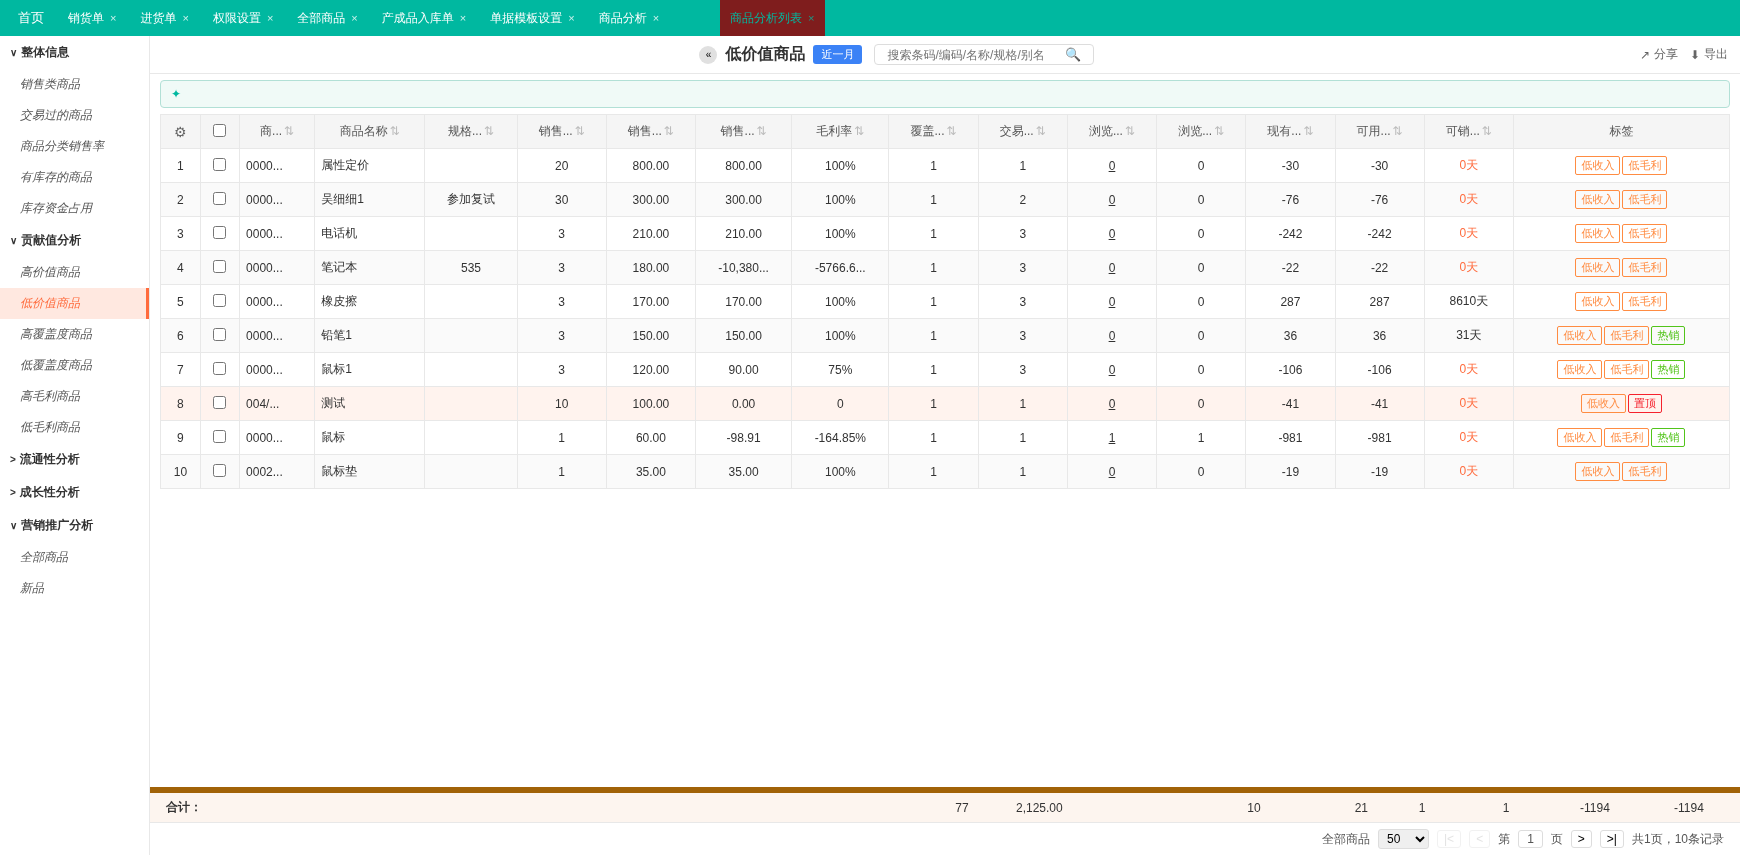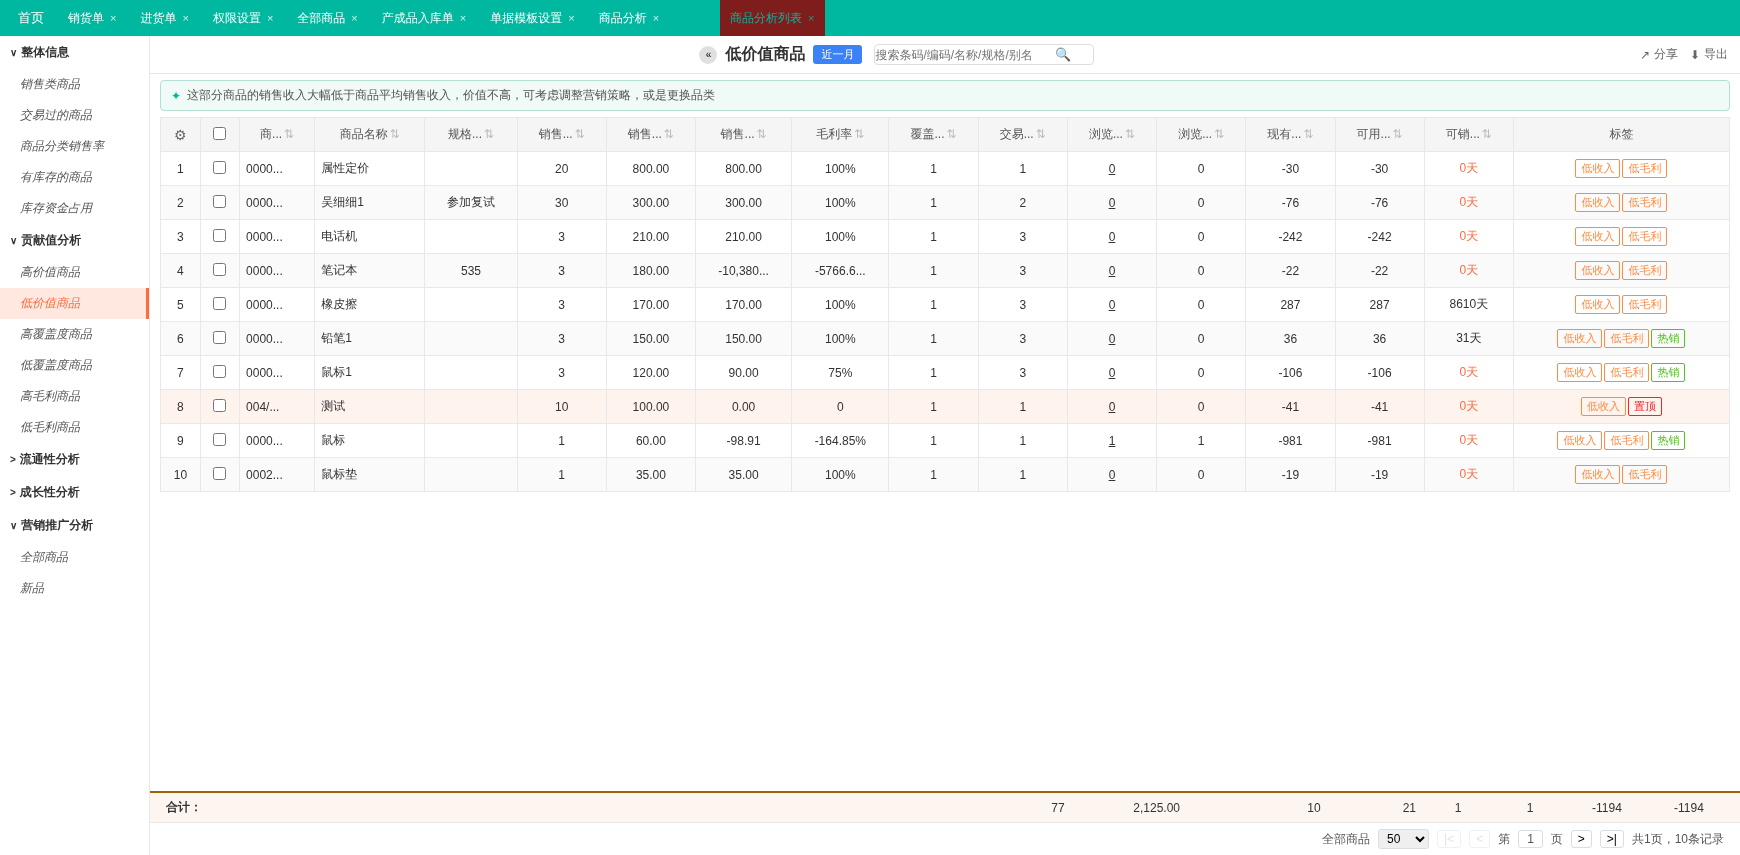--- a/index.html
+++ b/index.html
@@ -105,21 +105,21 @@
       border-radius: 3px;
       padding: 2px 8px;
       font-size: 11px;
       cursor: pointer;
     }
     .search-box {
       display: flex;
       align-items: center;
       border: 1px solid #ddd;
       border-radius: 4px;
-      padding: 2px 0;
+      padding: 2px 12px;
       width: 220px;
       margin-left: 4px;
     }
     .search-box input {
       border: none;
       outline: none;
       font-size: 12px;
       width: 180px;
       color: #999;
     }
@@ -215,26 +215,26 @@
       border-radius: 2px;
       font-size: 11px;
       margin: 1px 1px;
     }
     .tag-orange-outline { border: 1px solid #ff8c42; color: #ff8c42; }
     .tag-green-outline { border: 1px solid #52c41a; color: #52c41a; }
     .tag-red-outline { border: 1px solid #f5222d; color: #f5222d; }
 
     
     .table-footer {
-      border-top: 2px solid #a16207;
+      border-top: 6px solid #a16207;
       padding: 6px 16px;
       background: #fdf5ef;
       display: flex;
       align-items: center;
-      gap: 12px;
+      gap: 24px;
       font-size: 12px;
       color: #333;
     }
     .footer-label { font-weight: bold; margin-right: 8px; }
 
     .pagination-bar {
       border-top: 1px solid #e8e8e8;
       padding: 6px 16px;
       background: #fff;
       display: flex;
@@ -372,21 +372,20 @@
         </button>
         <button class="action-btn">
           <span>⬇</span>
           <span>导出</span>
         </button>
       </div>
     </div>
 
     <div class="notice-bar">
       <span class="notice-icon">✦</span>
-      <span>这部分商品的销售收入大幅低于商品平均销售收入，价值不高，可考虑调整营销策略，或是更换品类</span>
     </div>
 
     <div class="table-wrapper">
       <table>
         <thead>
           <tr>
             <th><span class="settings-icon">⚙</span></th>
             <th><input type="checkbox" style=""></th>
             <th><span>商...</span><span class="sort-icon">⇅</span></th>
             <th><span>商品名称</span><span class="sort-icon">⇅</span></th>
@@ -597,21 +596,21 @@
       <td><span class="tag tag-orange-outline">低收入</span><span class="tag tag-orange-outline">低毛利</span></td>
     </tr>
           </tbody>
       </table>
     </div>
 
     <div class="table-footer">
       <span class="footer-label">合计：</span>
       <span style="flex:1"></span>
       <span style="min-width:60px;text-align:center">77</span>
-      <span style="min-width:80px;text-align:right">2,125.00</span>
+      <span style="min-width:80px;text-align:left">2,125.00</span>
       <span style="min-width:80px;text-align:center"></span>
       <span style="min-width:60px;text-align:center">10</span>
       <span style="min-width:60px;text-align:right">21</span>
       <span style="min-width:60px;text-align:center">1</span>
       <span style="min-width:60px;text-align:center">1</span>
       <span style="min-width:70px;text-align:center">-1194</span>
       <span style="min-width:70px;text-align:center">-1194</span>
     </div>
 
     <div class="pagination-bar">

